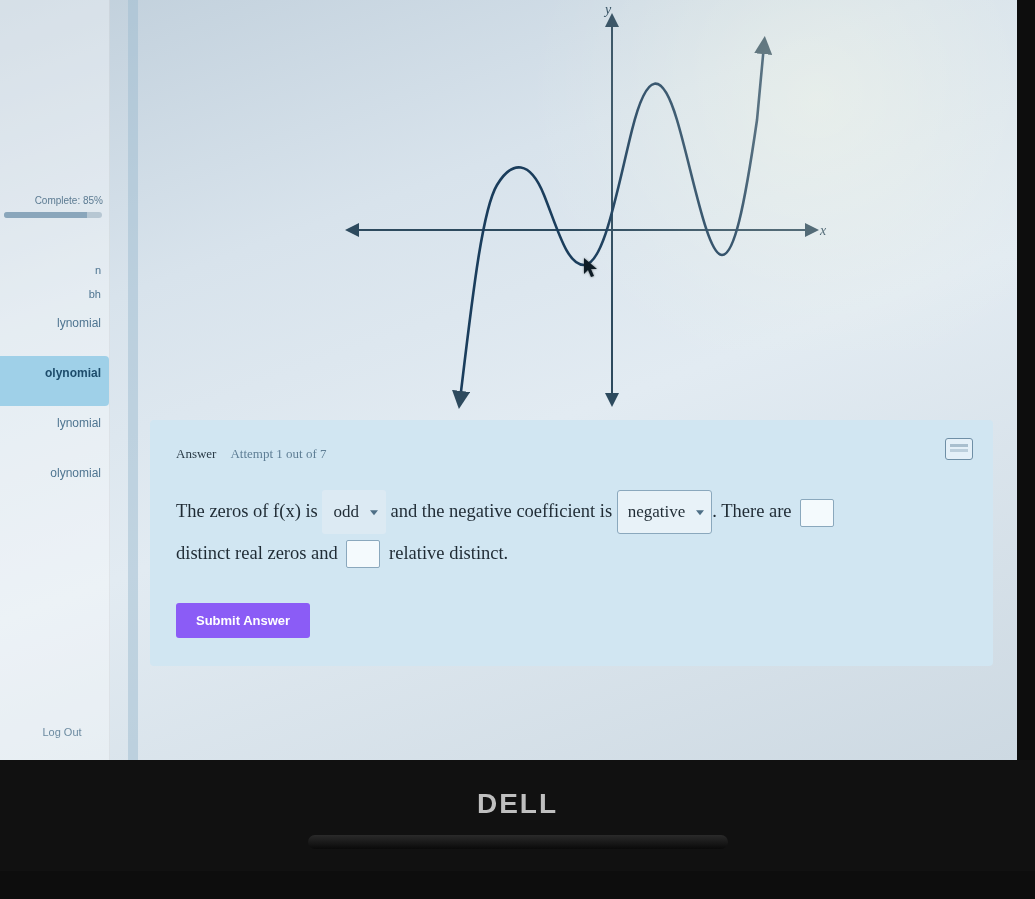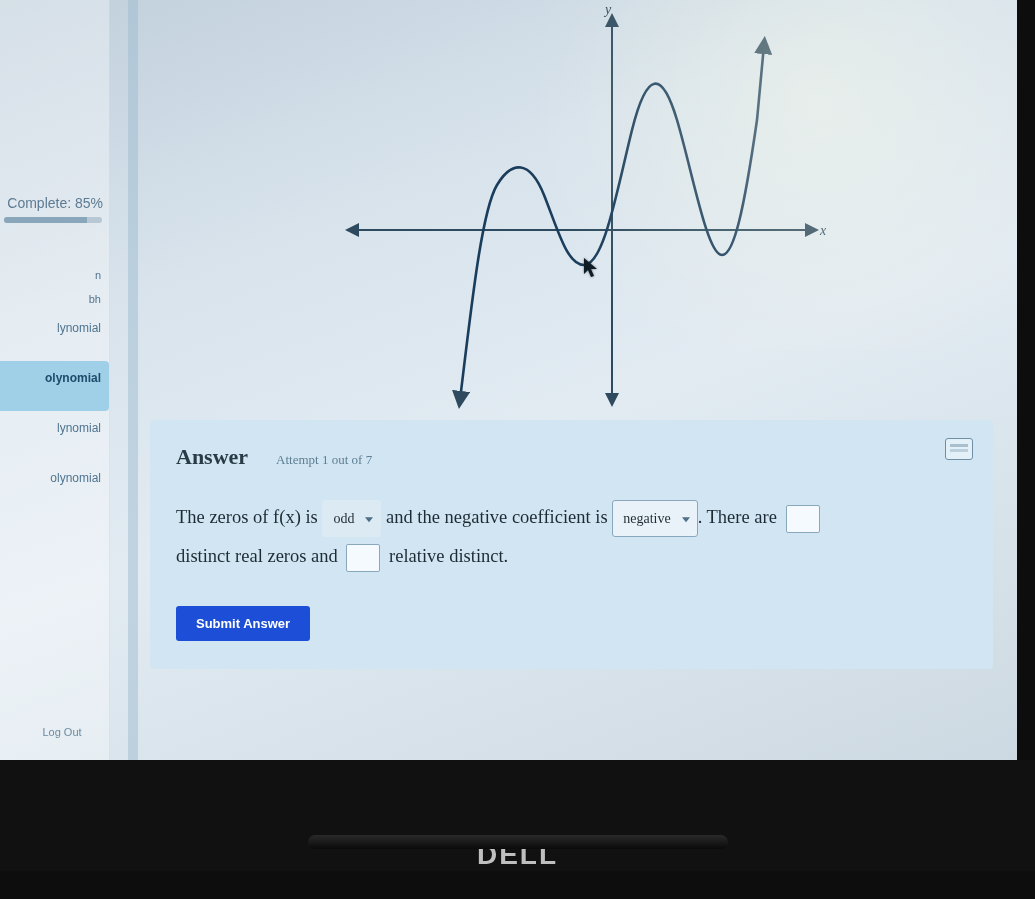--- a/index.html
+++ b/index.html
@@ -28,21 +28,21 @@
     overflow: hidden;
   }
 
   
   .brand-strip {
     position: absolute;
     left: 0; right: 0; top: 760px; height: 111px;
     background: #111;
     color: #c5c5c5;
     display: flex;
-    align-items: flex-end;
+    align-items: flex-start;
     justify-content: center;
     padding-top: 28px;
   }
   .brand-strip .logo {
     font-family: Arial, sans-serif;
     font-weight: 700;
     font-size: 28px;
     letter-spacing: 2px;
     color: #bfbfbf;
   }
@@ -63,21 +63,21 @@
     padding-left: 0;
     display: flex;
     flex-direction: column;
     font-family: Arial, sans-serif;
     font-size: 12px;
     color: #4a6e8a;
   }
   .sidebar .complete {
     margin-top: 195px;
     padding: 0 6px 6px 0;
-    font-size: 14px;
+    font-size: 10px;
     color: #5c7b92;
     text-align: right;
   }
   .sidebar .progress-track {
     height: 6px; width: 90%;
     background: #b7c7d3;
     border-radius: 3px;
     margin-left: 4px;
     overflow: hidden;
   }
@@ -136,24 +136,24 @@
     background: #d1e6f2;
     border-radius: 4px;
     padding: 24px 26px 28px 26px;
     position: relative;
   }
   .answer-head {
     font-family: Georgia, serif;
     margin-bottom: 28px;
   }
   .answer-head .title {
-    font-weight: 700;
-    font-size: 22px;
+    font-weight: 400;
+    font-size: 13px;
     color: #2a3b47;
-    margin-right: 24px;
+    margin-right: 10px;
   }
   .answer-head .attempt {
     font-size: 13px;
     color: #5e7e95;
   }
   .kb-icon {
     position: absolute;
     right: 20px; top: 18px;
     width: 28px; height: 22px;
     border: 1.5px solid #6f8fa6;
@@ -174,21 +174,21 @@
     line-height: 2.1;
     font-family: Georgia, 'Times New Roman', serif;
   }
   .sel {
     display: inline-block;
     padding: 3px 26px 3px 10px;
     border: 1px solid #8aa8bd;
     border-radius: 3px;
     background: #e8f2f8;
     color: #1f2b34;
-    font-size: 14px;
+    font-size: 17px;
     position: relative;
     cursor: pointer;
     vertical-align: baseline;
   }
   .sel.plain { border-color: transparent; background: #dceaf3; }
   .sel .caret {
     position: absolute;
     right: 7px; top: 50%;
     transform: translateY(-35%);
     width: 0; height: 0;
@@ -203,21 +203,21 @@
     border-radius: 2px;
     background: #f4fafd;
     vertical-align: middle;
     margin: 0 4px;
   }
 
   .submit-btn {
     margin-top: 30px;
     display: inline-block;
     padding: 10px 20px;
-    background: #1d4ed8;
+    background: #8b5cf6;
     color: #fff;
     font-family: Arial, sans-serif;
     font-size: 13px;
     font-weight: 600;
     border: none;
     border-radius: 3px;
     cursor: pointer;
   }
 
   .cursor-arrow {

